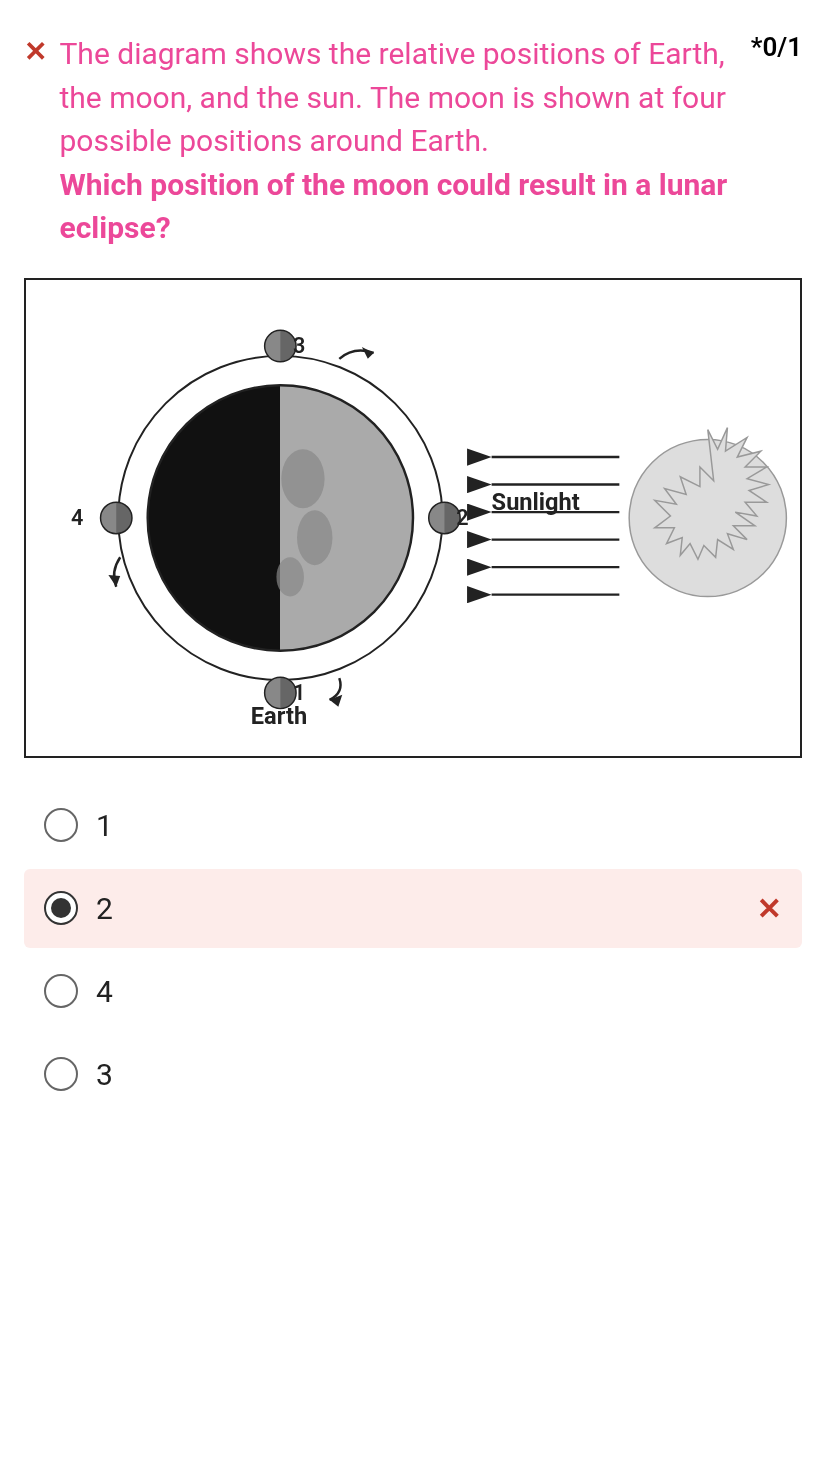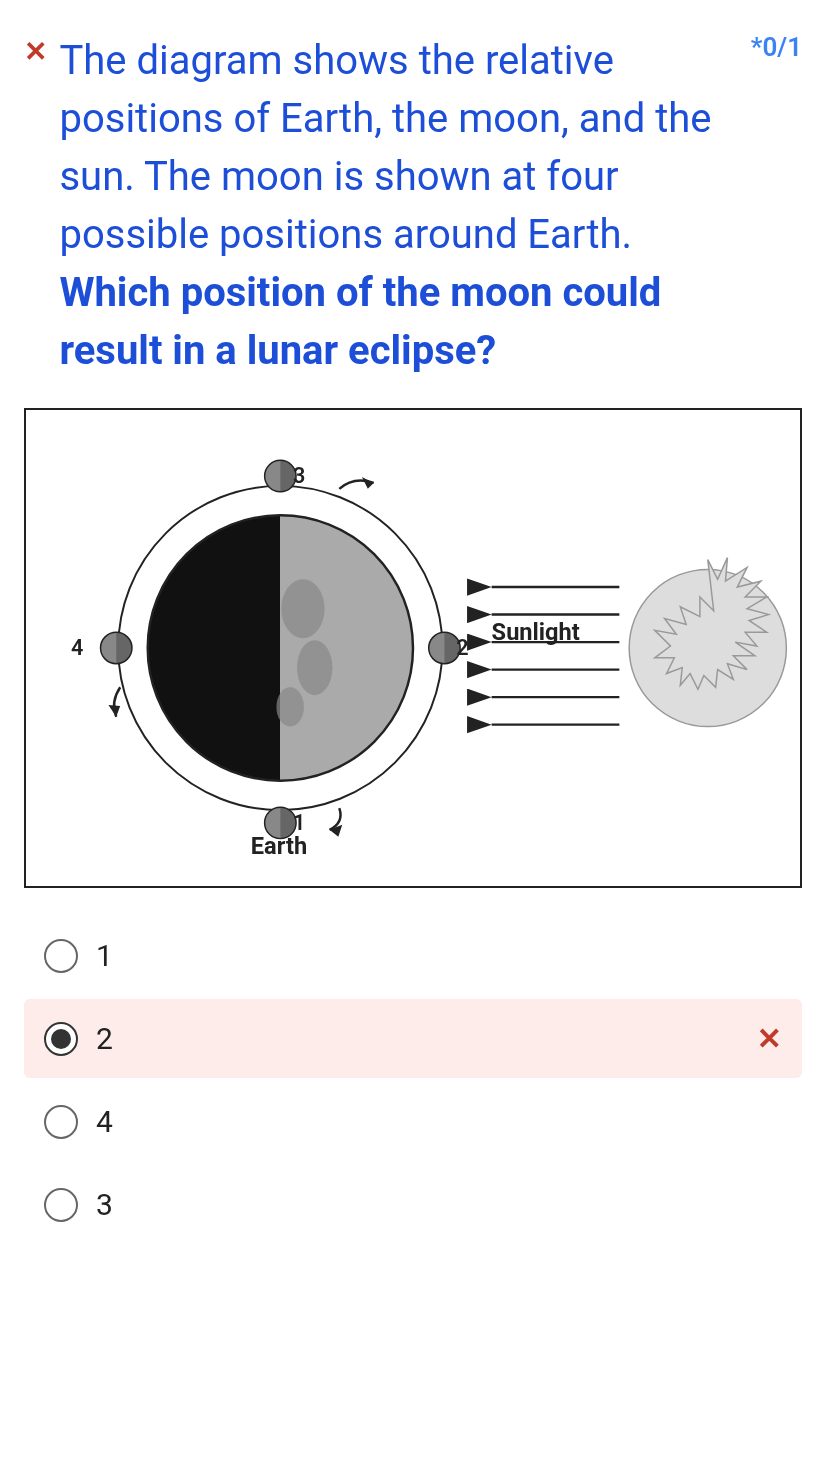--- a/index.html
+++ b/index.html
@@ -27,32 +27,32 @@
     .x-icon {
       color: #c0392b;
       font-size: 28px;
       font-weight: bold;
       line-height: 1.3;
       flex-shrink: 0;
       margin-top: 2px;
     }
 
     .question-text {
-      color: #1d4ed8;
-      font-size: 40px;
+      color: #ec4899;
+      font-size: 30px;
       line-height: 1.45;
       flex: 1;
     }
 
     .question-text .bold-part {
       font-weight: 700;
     }
 
     .score-badge {
-      color: #3b82f6;
+      color: #000000;
       font-size: 26px;
       font-weight: 600;
       flex-shrink: 0;
       margin-left: 12px;
       white-space: nowrap;
       text-align: right;
     }
 
     .diagram-container {
       border: 2.5px solid #222;

